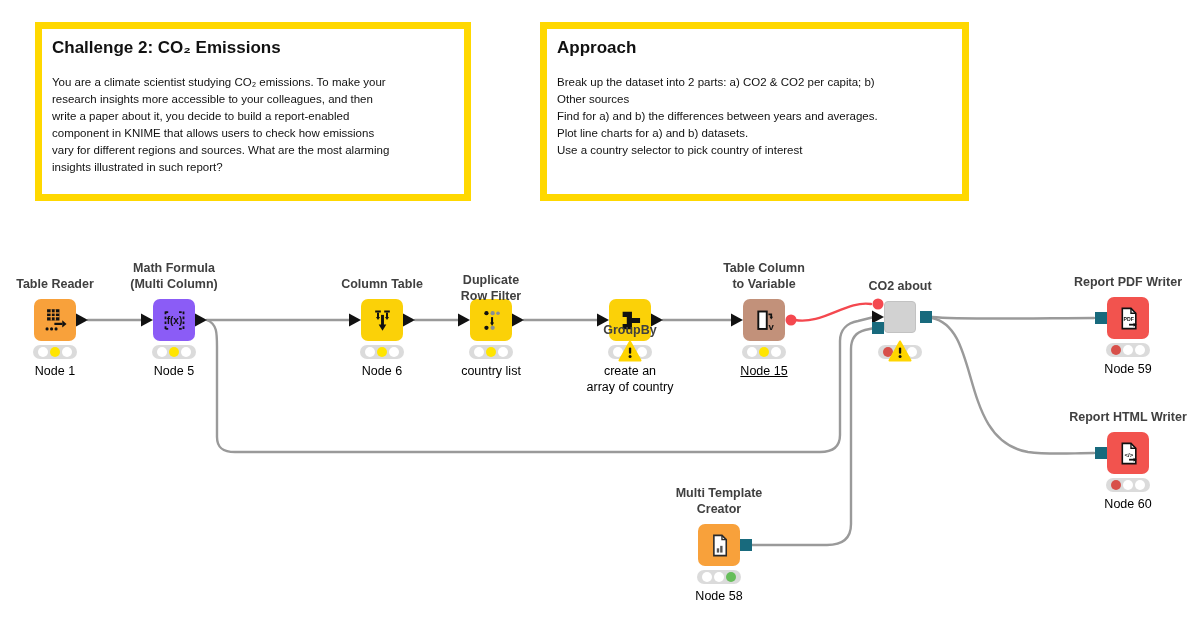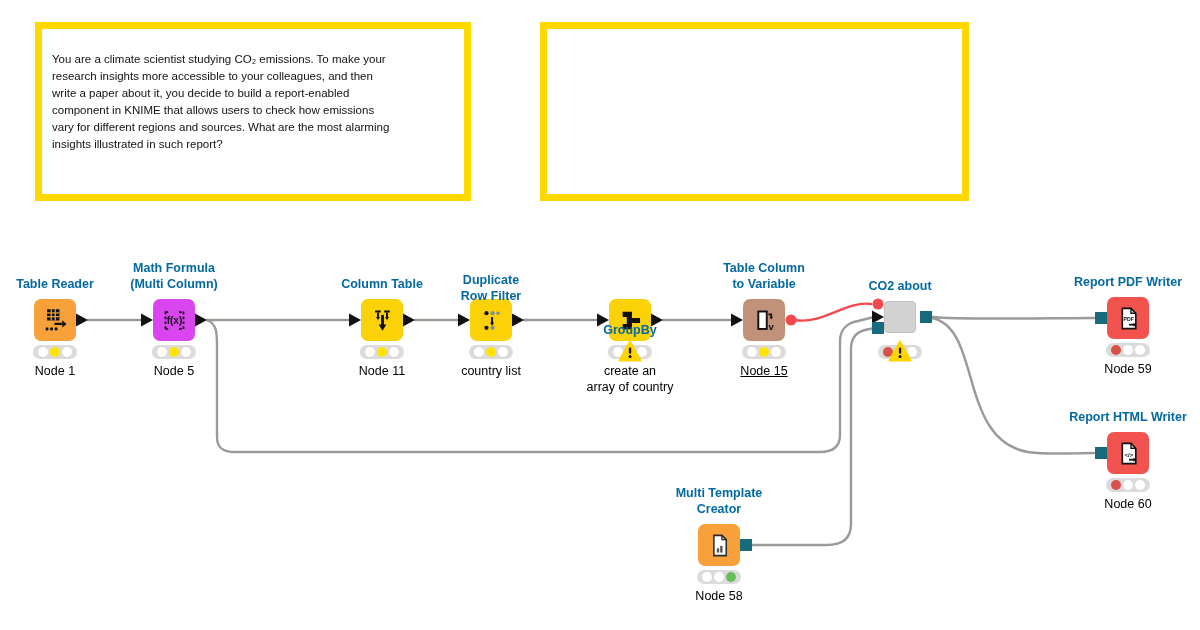--- a/index.html
+++ b/index.html
@@ -9,21 +9,21 @@
     background:#fff; font-family:"Liberation Sans", sans-serif; color:#111;
   }
   .annotation {
     position:absolute; background:#fff; border:7px solid #FFD800;
     padding:7px 10px; z-index:2;
   }
   .ann-title { font-size:17px; font-weight:700; line-height:23px; color:#111; }
   .ann-body  { font-size:11.5px; line-height:17px; margin-top:15px; white-space:pre-line; color:#111; }
   .node-title {
     position:absolute; width:170px; text-align:center; font-size:12.5px;
-    font-weight:700; line-height:16px; white-space:pre-line; z-index:4; color:#0369a1;
+    font-weight:700; line-height:16px; white-space:pre-line; z-index:4; color:#404040;
   }
   .node-subtitle {
     position:absolute; width:170px; text-align:center; font-size:12.5px;
     line-height:16px; white-space:pre-line; z-index:4; color:#000;
   }
   .node-box {
     position:absolute; border-radius:7px; z-index:3;
     display:flex; align-items:center; justify-content:center;
   }
   .node-box svg { display:block; }
@@ -36,29 +36,36 @@
   .warning-badge { position:absolute; left:50%; top:-5px; margin-left:-12px; z-index:5; }
   svg.layer { position:absolute; left:0; top:0; z-index:1; }
   svg.layer.ports { z-index:4; }
 </style>
 </head>
 <body>
 
 <div id="canvas">
 
   <div class="annotation" style="left:35px; top:22px; width:436px; height:179px;">
+    <div class="ann-title">Challenge 2: CO₂ Emissions</div>
     <div class="ann-body">You are a climate scientist studying CO₂ emissions. To make your
 research insights more accessible to your colleagues, and then
 write a paper about it, you decide to build a report-enabled
 component in KNIME that allows users to check how emissions
 vary for different regions and sources. What are the most alarming
 insights illustrated in such report?</div>
   </div>
 
   <div class="annotation" style="left:540px; top:22px; width:429px; height:179px;">
+    <div class="ann-title">Approach</div>
+    <div class="ann-body">Break up the dataset into 2 parts: a) CO2 &amp; CO2 per capita; b)
+Other sources
+Find for a) and b) the differences between years and averages.
+Plot line charts for a) and b) datasets.
+Use a country selector to pick country of interest</div>
   </div>
 
   <svg class="layer edges" id="edge-layer" width="1200" height="630">
       <path d="M 88,320 L 141,320" fill="none" stroke="#9A9A9A" stroke-width="2.4" stroke-linecap="round"></path>
       <path d="M 207,320 L 349,320" fill="none" stroke="#9A9A9A" stroke-width="2.4" stroke-linecap="round"></path>
       <path d="M 415,320 L 458,320" fill="none" stroke="#9A9A9A" stroke-width="2.4" stroke-linecap="round"></path>
       <path d="M 524,320 L 597,320" fill="none" stroke="#9A9A9A" stroke-width="2.4" stroke-linecap="round"></path>
       <path d="M 663,320 L 731,320" fill="none" stroke="#9A9A9A" stroke-width="2.4" stroke-linecap="round"></path>
       <path d="M 795,320 C 822,325 847,300 871,304" fill="none" stroke="#F4484F" stroke-width="2.4" stroke-linecap="round"></path>
       <path d="M 207,320 C 217,324 217,333 217,347 L 217,437 C 217,448 223,452 235,452 L 820,452 C 833,452 840,447 840,435 L 840,341 C 840,330 847,323 858,321 L 872,317.5" fill="none" stroke="#9A9A9A" stroke-width="2.4" stroke-linecap="round"></path>
@@ -85,21 +92,21 @@
         </span>
       </div>
       <div class="traffic-light" style="left: 33px; top: 345px;">
         <span class="light-dot" style="background: rgb(255, 255, 255);"></span>
         <span class="light-dot" style="background: rgb(255, 229, 0);"></span>
         <span class="light-dot" style="background: rgb(255, 255, 255);"></span>
       </div>
       <div class="node-subtitle" style="left: -30px; top: 363px;">Node 1</div>
       <div class="node-title" style="left: 89px; top: 260px;">Math Formula
 (Multi Column)</div>
-      <div class="node-box" style="left: 153px; top: 299px; width: 42px; height: 42px; background: #d946ef;">
+      <div class="node-box" style="left: 153px; top: 299px; width: 42px; height: 42px; background: #8b5cf6;">
         <span>
           <svg width="27" height="27" viewBox="0 0 24 24">
             <line x1="4" y1="4" x2="4" y2="20" stroke="#111" stroke-width="1.6" stroke-dasharray="2.4,2"></line>
             <line x1="20" y1="4" x2="20" y2="20" stroke="#111" stroke-width="1.6" stroke-dasharray="2.4,2"></line>
             <line x1="4" y1="4.6" x2="8" y2="4.6" stroke="#111" stroke-width="1.6" stroke-dasharray="2.4,2"></line>
             <line x1="16" y1="4.6" x2="20" y2="4.6" stroke="#111" stroke-width="1.6" stroke-dasharray="2.4,2"></line>
             <line x1="4" y1="19.4" x2="8" y2="19.4" stroke="#111" stroke-width="1.6" stroke-dasharray="2.4,2"></line>
             <line x1="16" y1="19.4" x2="20" y2="19.4" stroke="#111" stroke-width="1.6" stroke-dasharray="2.4,2"></line>
             <text x="12" y="15.3" font-size="9" font-weight="bold" text-anchor="middle" fill="#111" font-family="Liberation Sans, sans-serif">f(x)</text>
           </svg>
@@ -124,21 +131,21 @@
             <line x1="12" y1="7" x2="12" y2="16.5" stroke="#111" stroke-width="2.6"></line>
             <polygon points="8.6,15.5 15.4,15.5 12,21" fill="#111"></polygon>
           </svg>
         </span>
       </div>
       <div class="traffic-light" style="left: 360px; top: 345px;">
         <span class="light-dot" style="background: rgb(255, 255, 255);"></span>
         <span class="light-dot" style="background: rgb(255, 229, 0);"></span>
         <span class="light-dot" style="background: rgb(255, 255, 255);"></span>
       </div>
-      <div class="node-subtitle" style="left: 297px; top: 363px;">Node 11</div>
+      <div class="node-subtitle" style="left: 297px; top: 363px;">Node 6</div>
       <div class="node-title" style="left: 406px; top: 272px;">Duplicate
 Row Filter</div>
       <div class="node-box" style="left: 470px; top: 299px; width: 42px; height: 42px; background: rgb(251, 209, 8);">
         <span>
           <svg width="27" height="27" viewBox="0 0 24 24">
             <circle cx="7.5" cy="5.5" r="1.9" fill="#111"></circle>
             <circle cx="13" cy="5.5" r="1.9" fill="#8A8F94"></circle>
             <circle cx="17.8" cy="5.5" r="1.6" fill="#8A8F94"></circle>
             <line x1="12.5" y1="9" x2="12.5" y2="14.5" stroke="#111" stroke-width="1.8"></line>
             <polygon points="10.7,13.8 14.3,13.8 12.5,16.8" fill="#111"></polygon>

